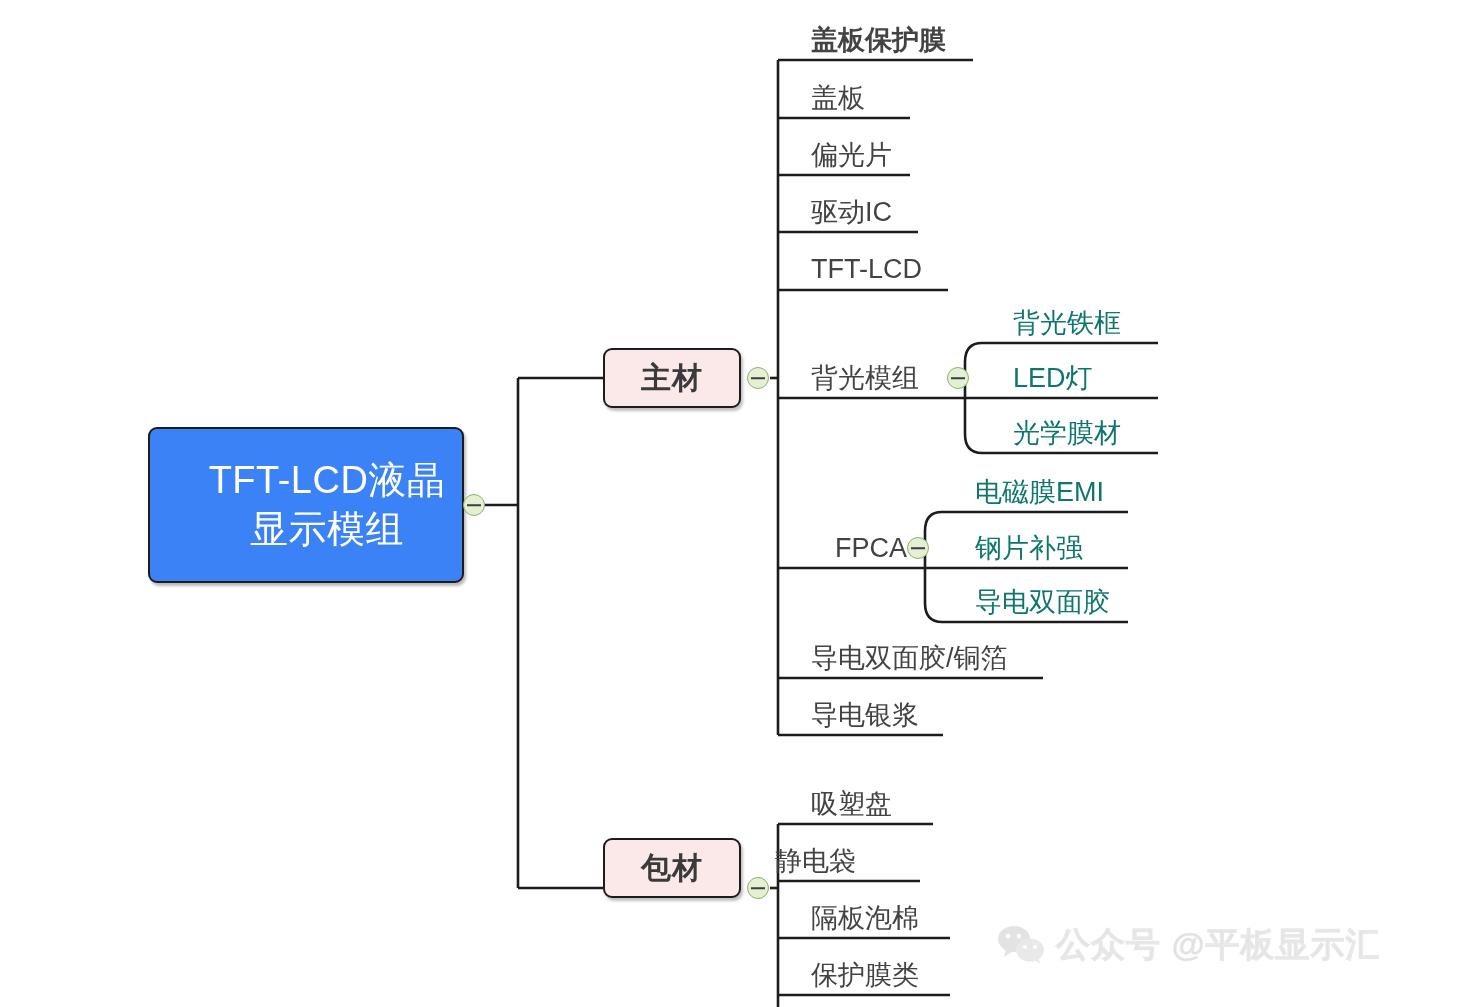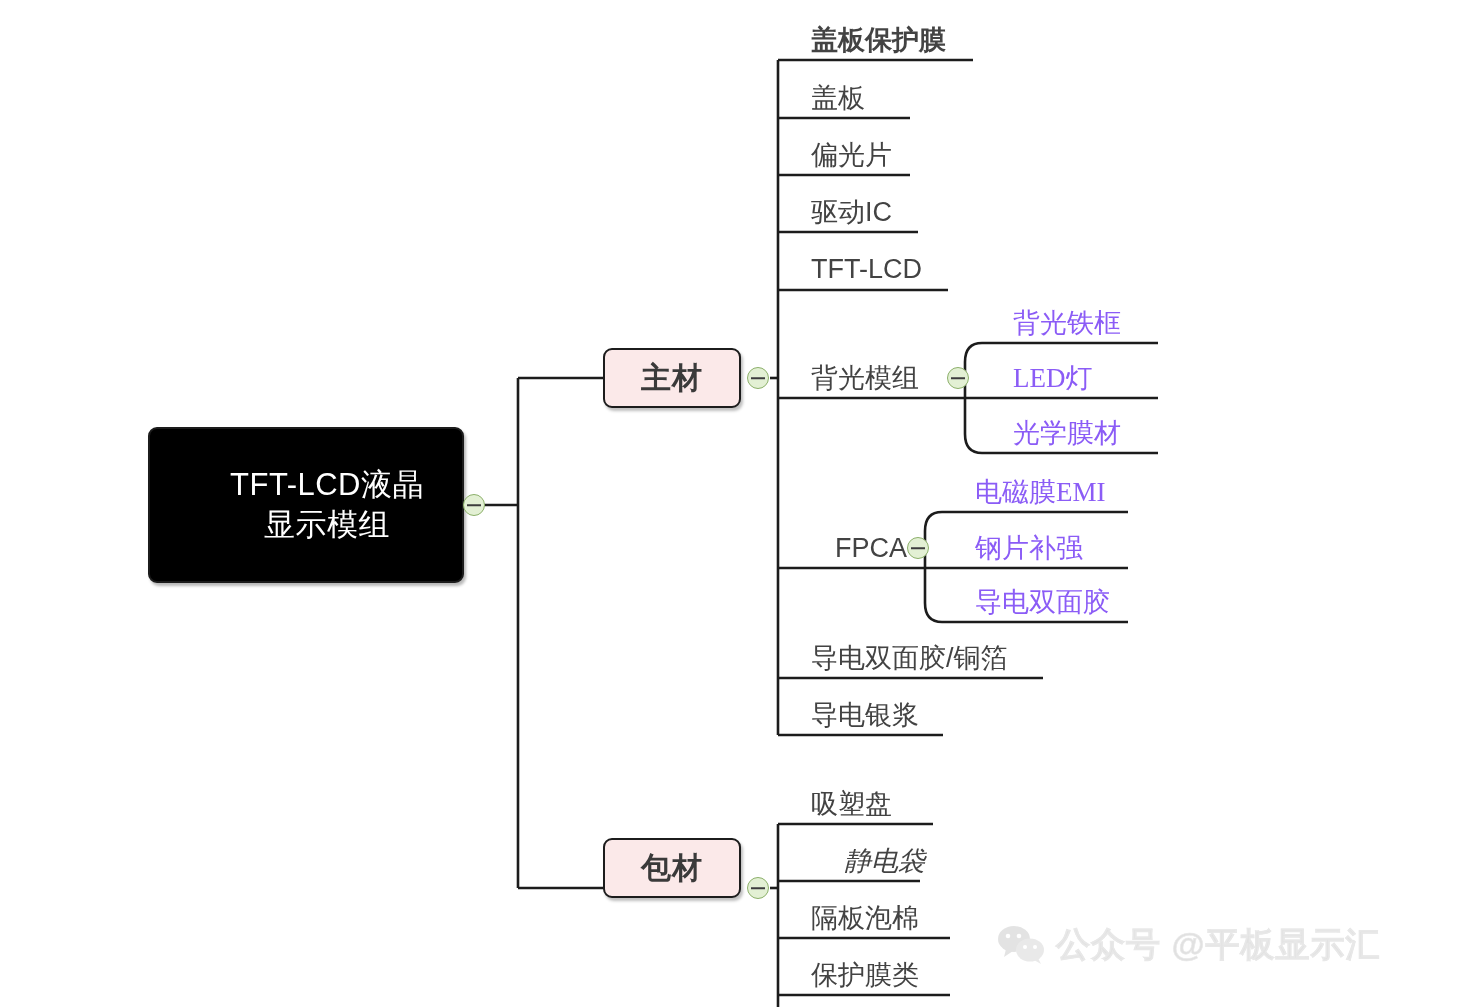--- a/index.html
+++ b/index.html
@@ -28,23 +28,23 @@
     position: absolute;
     box-sizing: border-box;
     display: flex;
     align-items: center;
     justify-content: center;
     text-align: center;
     border: 2px solid #1c1c1c;
     border-radius: 9px;
   }
   .node-root {
-    background: #000000;
+    background: #3b82f6;
     color: #ffffff;
-    font-size: 31px;
+    font-size: 38px;
     line-height: 1.28;
     letter-spacing: 0.5px;
     box-shadow: 2px 3px 3px rgba(0,0,0,0.28);
     padding-left: 42px;
   }
   .node-branch {
     background: #fbe9e9;
     color: #3a3a3a;
     font-size: 30px;
     font-weight: 600;
@@ -56,25 +56,24 @@
   
   .leaf {
     position: absolute;
     color: #434343;
     font-size: 27px;
     line-height: 1;
     white-space: nowrap;
   }
   .leaf-sub {
     position: absolute;
-    color: #8b5cf6;
+    color: #0f766e;
     font-size: 27px;
     line-height: 1;
     white-space: nowrap;
-    font-family: Liberation Serif, serif;
   }
 
   
   .toggle {
     position: absolute;
     width: 22px;
     height: 22px;
     border-radius: 50%;
     background: #e3f0d4;
     border: 1.5px solid #8cb06a;
@@ -191,21 +190,21 @@
 
   <div class="leaf" style="left:811px; top:645px;">导电双面胶/铜箔</div>
   <div class="leaf" style="left:811px; top:702px;">导电银浆</div>
 
   <div class="node node-branch" style="left:603px; top:838px; width:138px; height:60px;">
     <span>包材</span>
   </div>
   <div class="toggle" style="left:747px; top:877px;"></div>
 
   <div class="leaf" style="left:811px; top:791px;">吸塑盘</div>
-  <div class="leaf" style="left:844px; top:848px;font-style:italic;">静电袋</div>
+  <div class="leaf" style="left:775px; top:848px;">静电袋</div>
   <div class="leaf" style="left:811px; top:905px;">隔板泡棉</div>
   <div class="leaf" style="left:811px; top:962px;">保护膜类</div>
 
   <div id="watermark" style="left:997px; top:922px;gap:11px;">
     <svg width="48" height="40" viewBox="0 0 48 40">
       <g fill="#bdbdbd">
         <ellipse cx="17" cy="14" rx="16" ry="13"></ellipse>
         <path d="M 9 24 L 7 32 L 16 26 Z"></path>
         <ellipse cx="33" cy="25" rx="14" ry="11.5" fill="#cdcdcd"></ellipse>
         <path d="M 41 33 L 44 39 L 37 35 Z" fill="#cdcdcd"></path>

